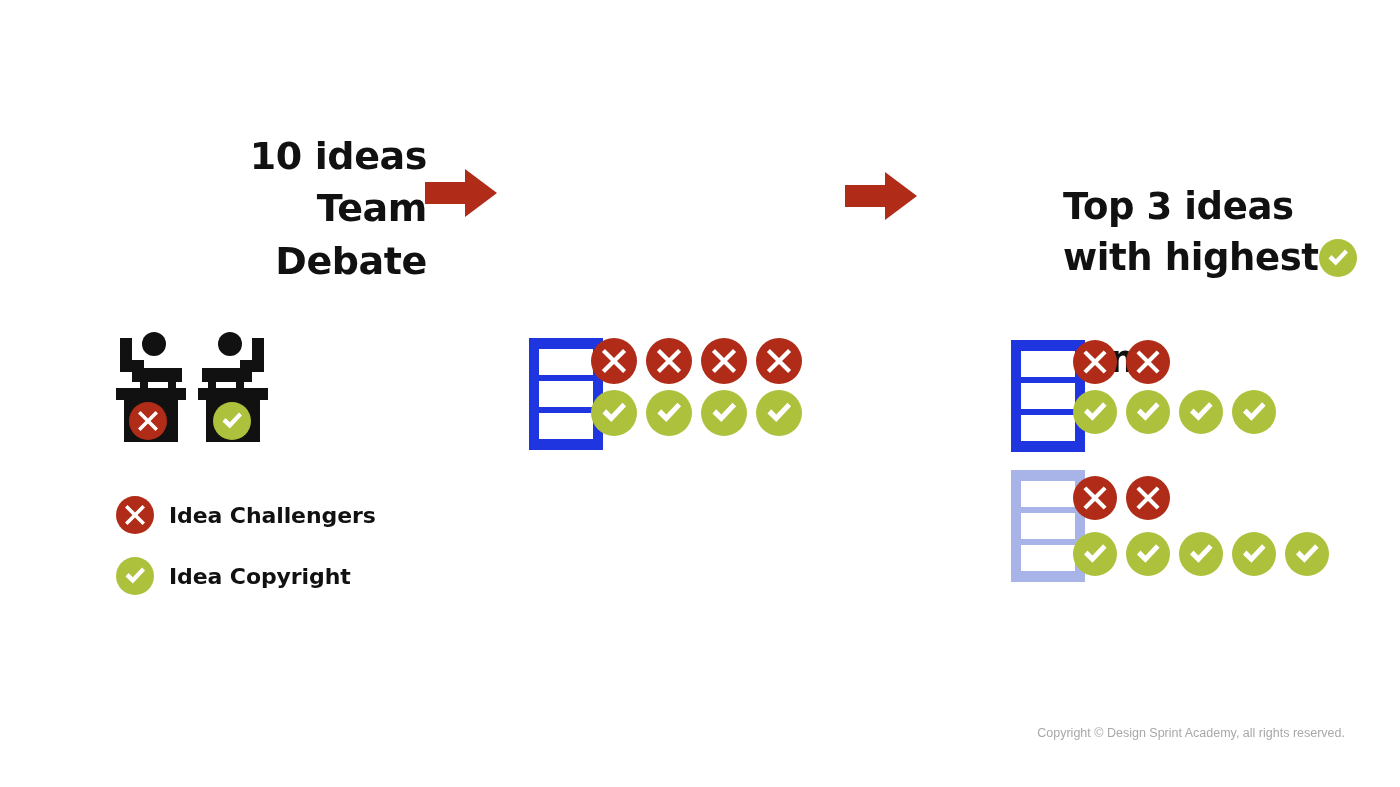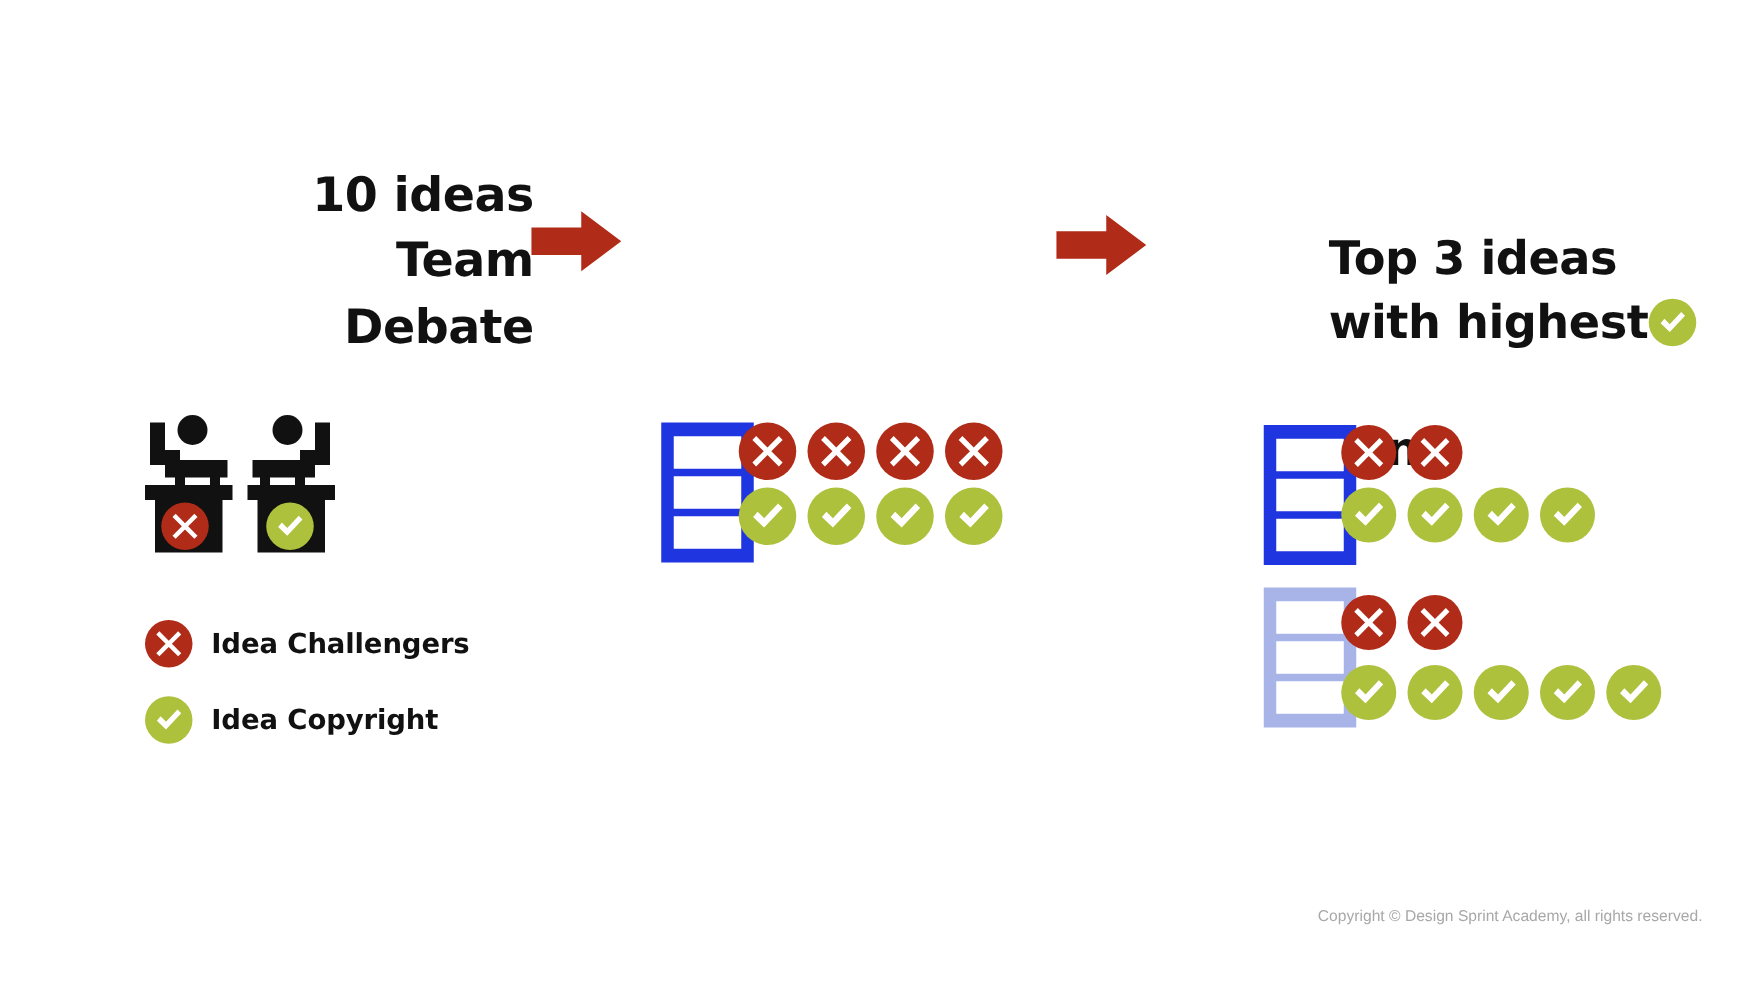--- a/index.html
+++ b/index.html
@@ -151,21 +151,21 @@
     color: #1a1a1a;
     font-family: "Liberation Sans", sans-serif;
   }
   .footer-logo .tm {
     font-size: 8.5px;
     vertical-align: super;
     letter-spacing: 0.5px;
   }
   .footer-copyright {
     position: absolute;
-    right: 38px;
+    right: 55px;
     top: 726px;
     font-size: 12.5px;
     color: #a8a8a8;
     font-family: "Liberation Sans", sans-serif;
   }
 </style>
 </head>
 <body>
 
 <div class="slide">

